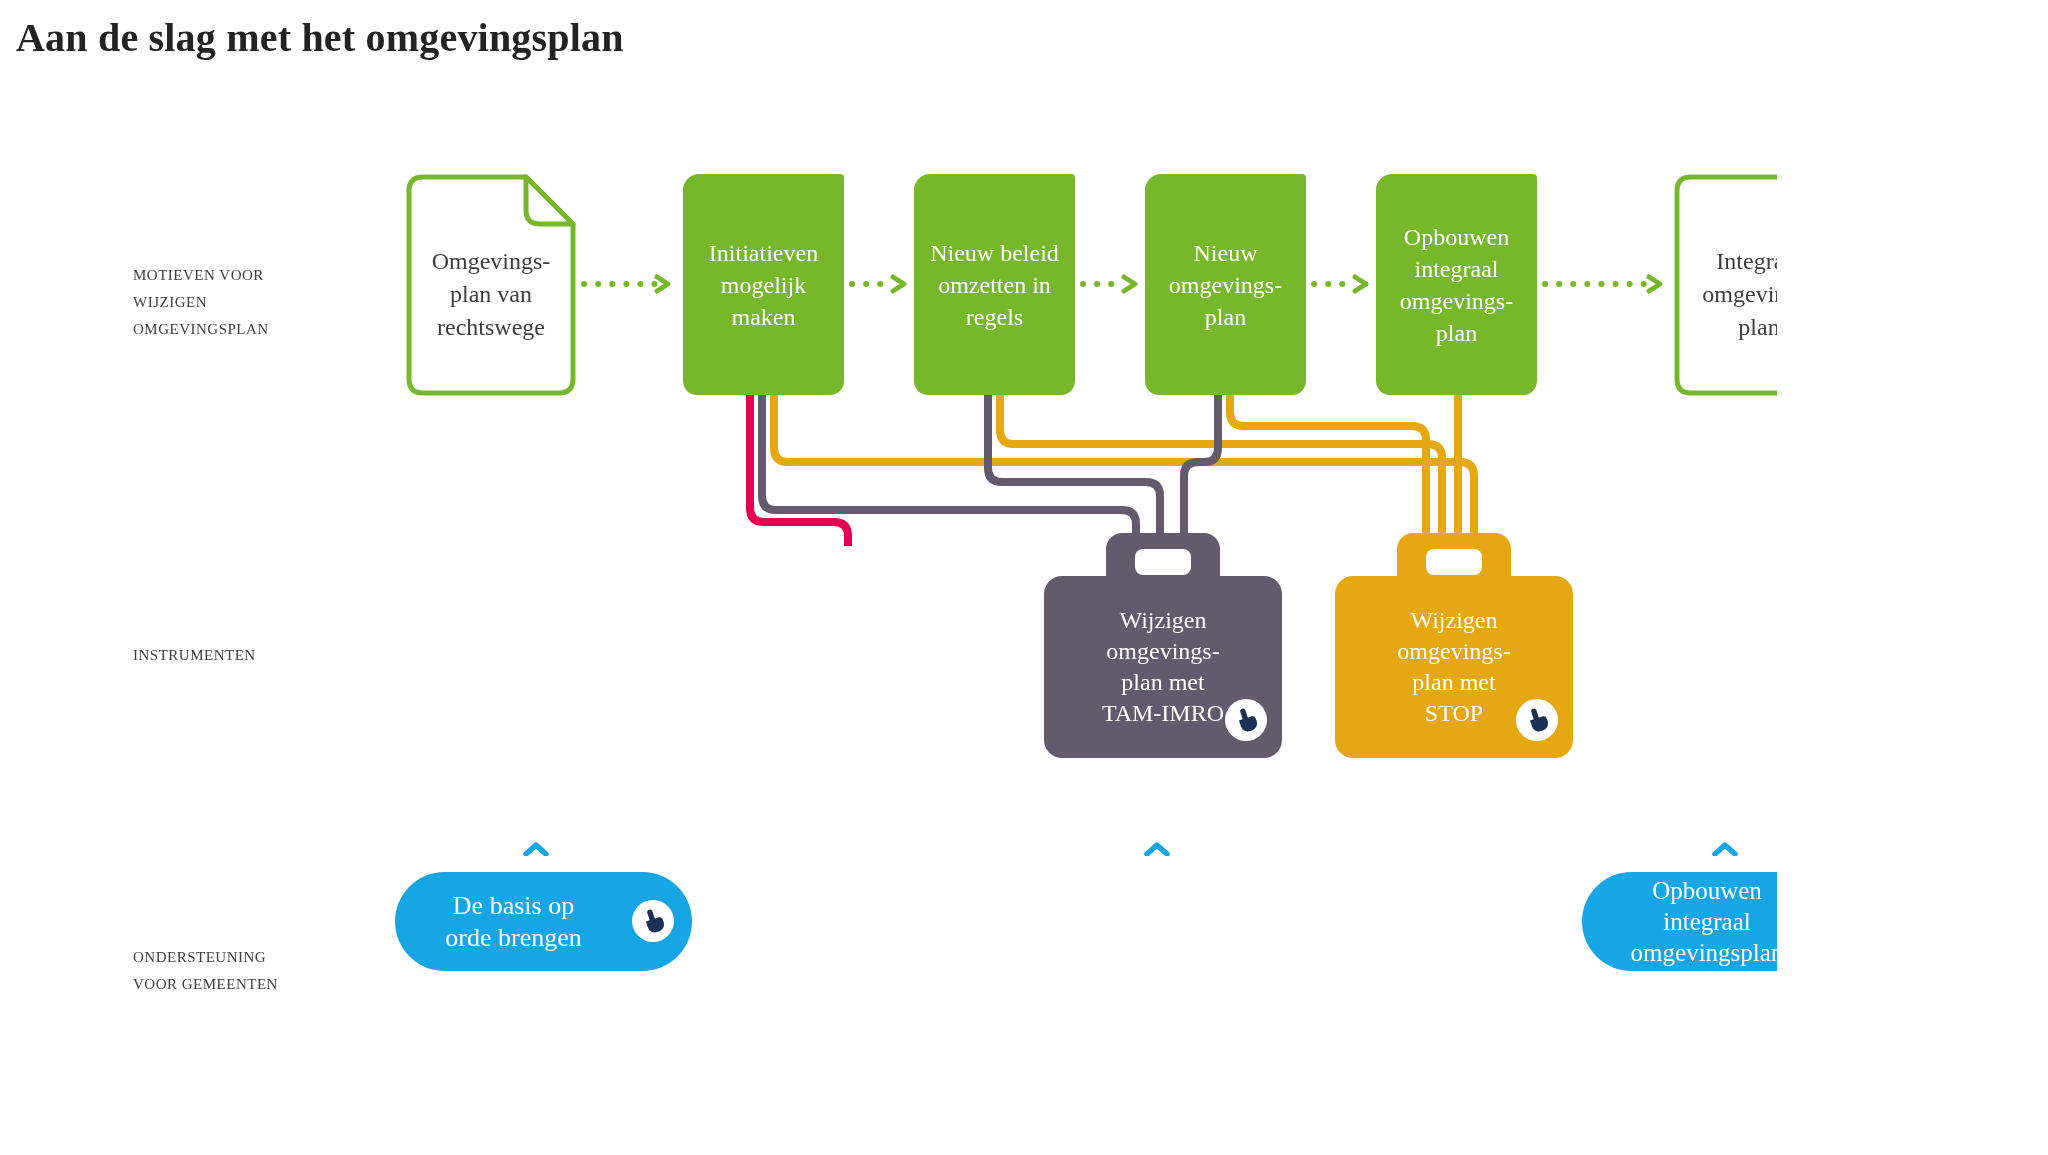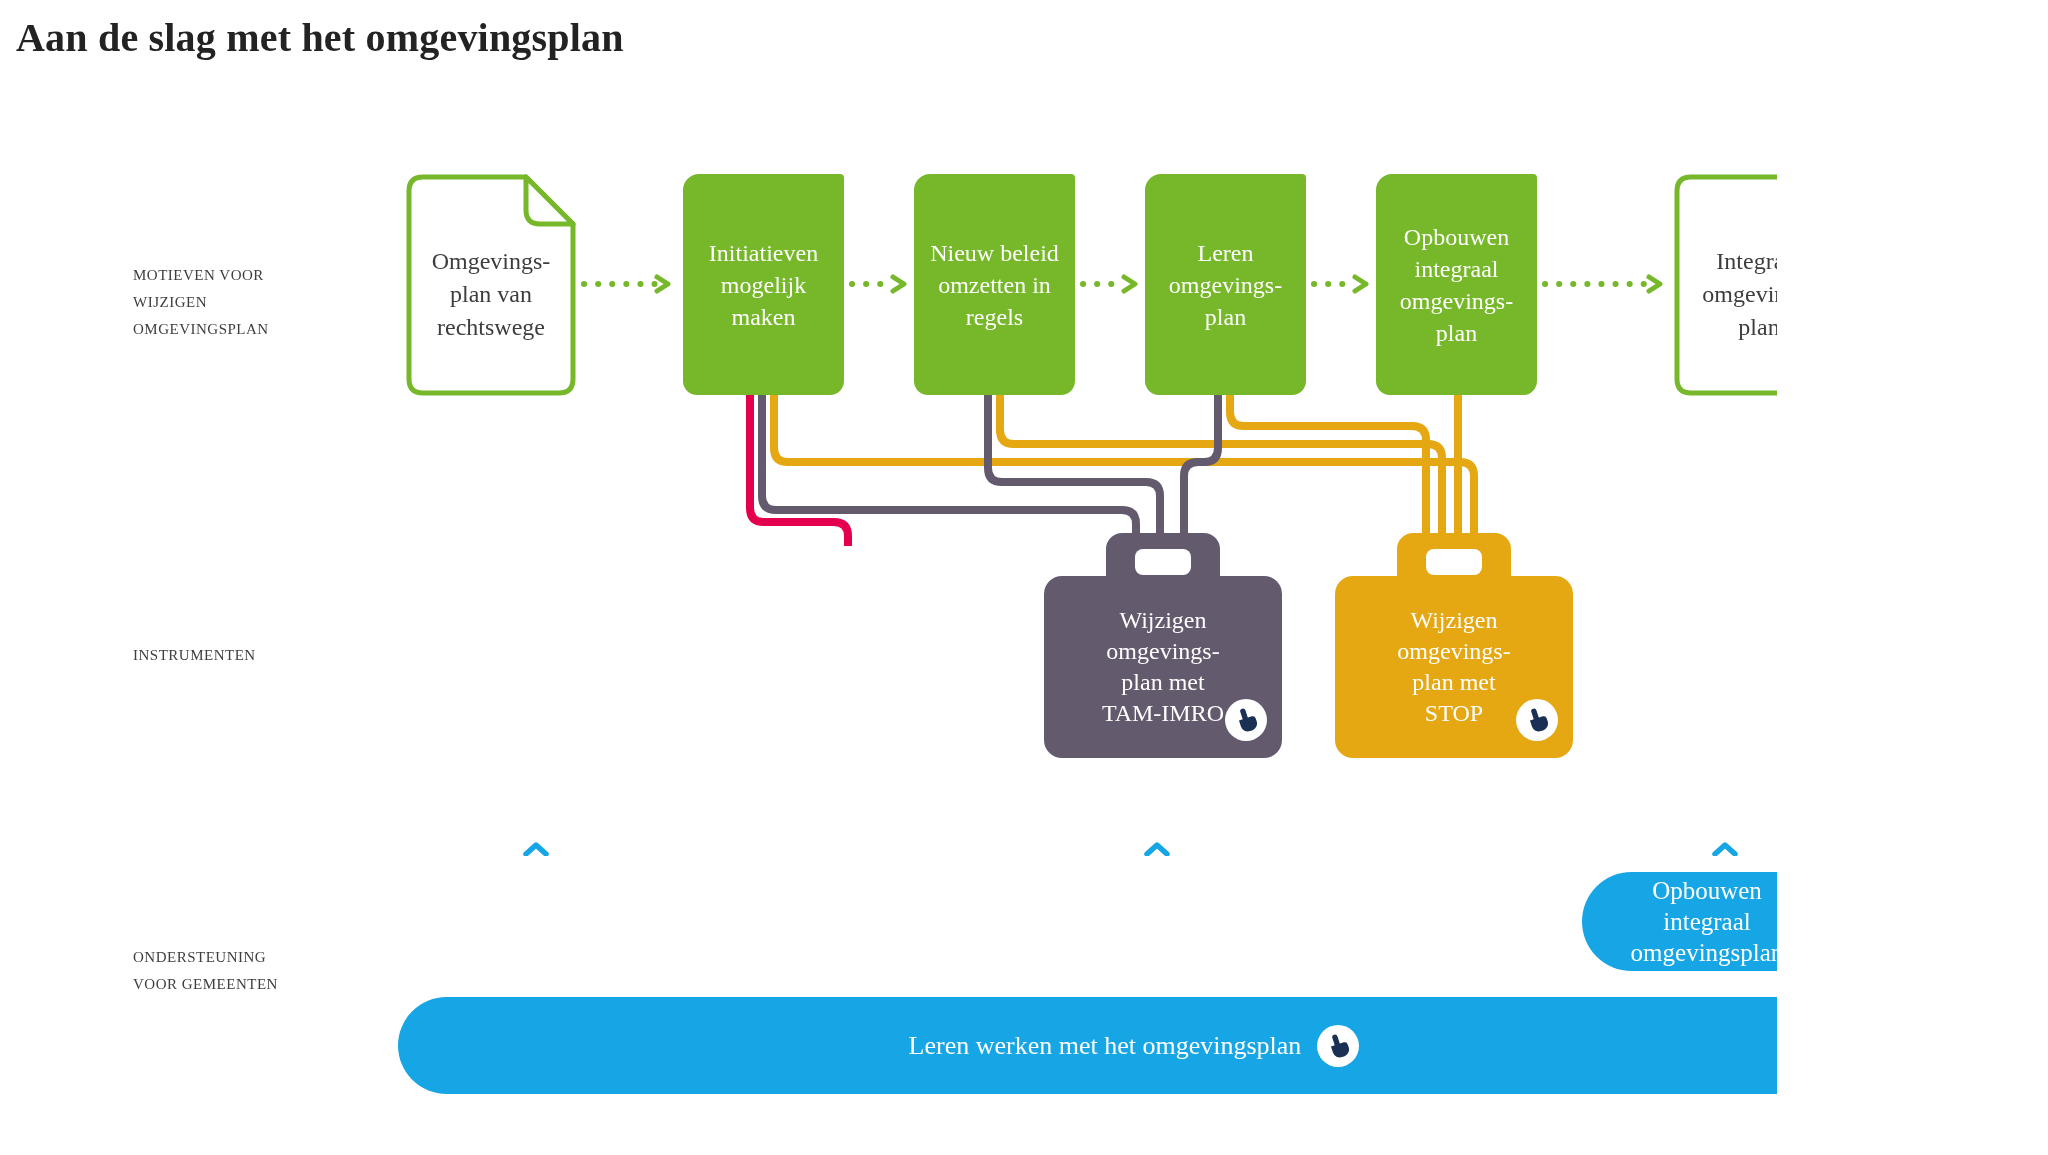--- a/index.html
+++ b/index.html
@@ -171,21 +171,21 @@
 plan van
 rechtswege</div>
   </div>
 
   <div class="step ml" id="step-1">Nieuw beleid
 omzetten in
 regels</div>
   <div class="step ml" id="step-0">Initiatieven
 mogelijk
 maken</div>
-  <div class="step ml" id="step-2">Leren
+  <div class="step ml" id="step-2">Nieuw
 omgevings-
 plan</div>
   <div class="step ml" id="step-3">Opbouwen
 integraal
 omgevings-
 plan</div>
 
   <div class="doc" id="doc-end">
     <svg viewBox="0 0 170 222">
       <path class="pg" d="M17 3 H120 L167 50 V205 Q167 219 153 219 H17 Q3 219 3 205 V17 Q3 3 17 3 Z"></path>
@@ -234,35 +234,36 @@
     <svg viewBox="0 0 26 14">
         <polyline points="3,12 13,3 23,12"></polyline>
       </svg>
   </div>
   <div class="chev" id="chev-2">
     <svg viewBox="0 0 26 14">
         <polyline points="3,12 13,3 23,12"></polyline>
       </svg>
   </div>
 
+  <div class="bluebtn" id="btn-basis">
+    <span class="btn-label ml">De basis op
+orde brengen</span>
+    <span class="hand">
+        <svg>
+          <use href="#hand-sym"></use>
+        </svg>
+      </span>
+  </div>
 
 
   <div class="bluebtn" id="btn-opbouwen">
     <span class="btn-label ml">Opbouwen
 integraal
 omgevingsplan</span>
     <span class="hand">
         <svg>
           <use href="#hand-sym"></use>
         </svg>
       </span>
   </div>
 
-  <div class="bluebtn" id="btn-leren">
-    <span class="btn-label">Leren werken met het omgevingsplan</span>
-    <span class="hand">
-        <svg>
-          <use href="#hand-sym"></use>
-        </svg>
-      </span>
-  </div>
 
 </div>
 
 </body></html>

